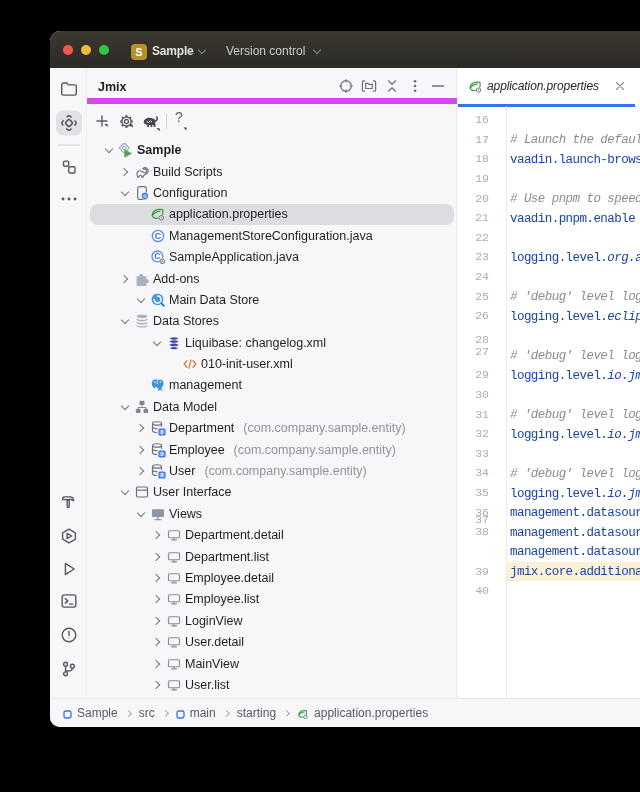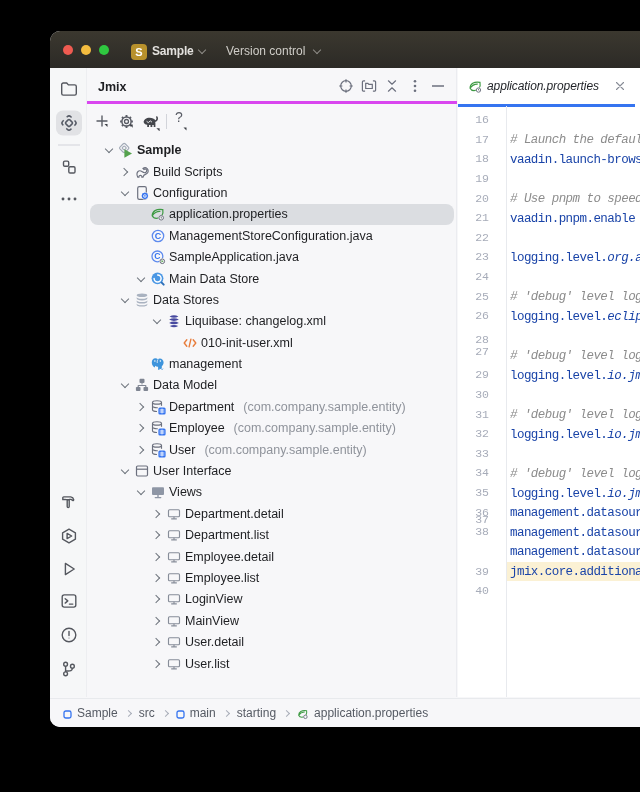--- a/index.html
+++ b/index.html
@@ -16,21 +16,21 @@
           border-right:1.5px solid #8e8c87; border-bottom:1.5px solid #8e8c87;
           transform:rotate(45deg); }
   
   .strip { position:absolute; left:0; top:37px; width:37px; height:629px;
            background:#F6F7F8; border-right:1px solid #EDEEF1; }
   .sic { position:absolute; left:18.5px; transform:translate(-50%,-50%); }
   
   .panel { position:absolute; left:37px; top:37px; width:370px; height:629px;
            background:#F7F7F9; border-right:1px solid #EBECF0; }
   .panelhead { position:absolute; left:0; top:0; width:370px; height:36px;
-               border-bottom:3px solid #d946ef; }
+               border-bottom:6px solid #d946ef; }
   .ph-title { position:absolute; left:11px; top:1px; height:36px; line-height:36px;
               font-weight:bold; font-size:12.5px; color:#1d1e22; }
   .phi { position:absolute; transform:translate(-50%,-50%); top:18px; }
   .toolbar { position:absolute; left:0; top:37px; width:100%; height:34px; }
   .tbi { position:absolute; transform:translate(-50%,-50%); top:16.5px; }
   .tree { position:absolute; left:0; top:71.5px; width:370px; }
   .row { height:21.4px; display:flex; align-items:center; font-size:12.5px;
          color:#1e1f22; white-space:nowrap; }
   .row .cv { width:16px; height:16px; flex:0 0 16px; position:relative; }
   .row .cv i { position:absolute; width:6px; height:6px; border-style:solid;
@@ -256,20 +256,31 @@
         <svg width="16" height="16" viewBox="0 0 16 16">
               <circle cx="7.4" cy="7.4" r="5.4" fill="none" stroke="#5E8BEE" stroke-width="1.3"></circle>
               <text x="7.4" y="10.4" font-size="8.6px" font-family="Liberation Sans" font-weight="bold" fill="#3574F0" text-anchor="middle">C</text>
               <circle cx="12.3" cy="12.3" r="3" fill="#F7F7F9"></circle>
               <circle cx="12.3" cy="12.3" r="2.3" fill="none" stroke="#6c707e" stroke-width="1"></circle>
               <path d="M11.5 11.1 L13.6 12.3 L11.5 13.5 Z" fill="#55A24D"></path>
             </svg>
         </span>
           <span class="lbl">SampleApplication.java</span>
         </div>
+      <div class="row L1">
+          <span class="cv">
+            <i class="closed"></i>
+          </span>
+          <span class="ic">
+        <svg width="16" height="16" viewBox="0 0 16 16" fill="#A9B0BF">
+              <path d="M2.6 5.3 h2.7 v-0.6 a1.85 1.85 0 1 1 3.7 0 v0.6 h2.5 a1 1 0 0 1 1 1 v2 h0.6 a1.85 1.85 0 1 1 0 3.7 h-0.6 v1.9 a1 1 0 0 1 -1 1 h-8 a0.9 0.9 0 0 1 -0.9 -0.9 z"></path>
+            </svg>
+        </span>
+          <span class="lbl">Add-ons</span>
+        </div>
       <div class="row L2">
           <span class="cv">
             <i class="open"></i>
           </span>
           <span class="ic">
         <svg width="16" height="16" viewBox="0 0 16 16">
               <circle cx="7.5" cy="7.3" r="5.9" fill="#4A97E4"></circle>
               <path d="M7.7 3.9 a3.5 3.5 0 1 1 -3.6 3.5" fill="none" stroke="#fff" stroke-width="1.5" stroke-linecap="round"></path>
               <path d="M11.7 11.6 l2 2" stroke="#2C6FB8" stroke-width="2" stroke-linecap="round"></path>
             </svg>
@@ -482,33 +493,33 @@
       <div class="row L3">
           <span class="cv">
             <i class="closed"></i>
           </span>
           <span class="ic">
         <svg width="16" height="16" viewBox="0 0 16 16" fill="none" stroke="#878D99" stroke-width="1.15">
               <rect x="2.5" y="3.7" width="11" height="7" rx="1"></rect>
               <path d="M8 10.7 v1.9 M5.2 12.9 h5.6"></path>
             </svg>
         </span>
+          <span class="lbl">User.detail</span>
+        </div>
+      <div class="row L3">
+          <span class="cv">
+            <i class="closed"></i>
+          </span>
+          <span class="ic">
+        <svg width="16" height="16" viewBox="0 0 16 16" fill="none" stroke="#878D99" stroke-width="1.15">
+              <rect x="2.5" y="3.7" width="11" height="7" rx="1"></rect>
+              <path d="M8 10.7 v1.9 M5.2 12.9 h5.6"></path>
+            </svg>
+        </span>
           <span class="lbl">MainView</span>
-        </div>
-      <div class="row L3">
-          <span class="cv">
-            <i class="closed"></i>
-          </span>
-          <span class="ic">
-        <svg width="16" height="16" viewBox="0 0 16 16" fill="none" stroke="#878D99" stroke-width="1.15">
-              <rect x="2.5" y="3.7" width="11" height="7" rx="1"></rect>
-              <path d="M8 10.7 v1.9 M5.2 12.9 h5.6"></path>
-            </svg>
-        </span>
-          <span class="lbl">User.detail</span>
         </div>
       <div class="row L3">
           <span class="cv">
             <i class="closed"></i>
           </span>
           <span class="ic">
         <svg width="16" height="16" viewBox="0 0 16 16" fill="none" stroke="#878D99" stroke-width="1.15">
               <rect x="2.5" y="3.7" width="11" height="7" rx="1"></rect>
               <path d="M8 10.7 v1.9 M5.2 12.9 h5.6"></path>
             </svg>

